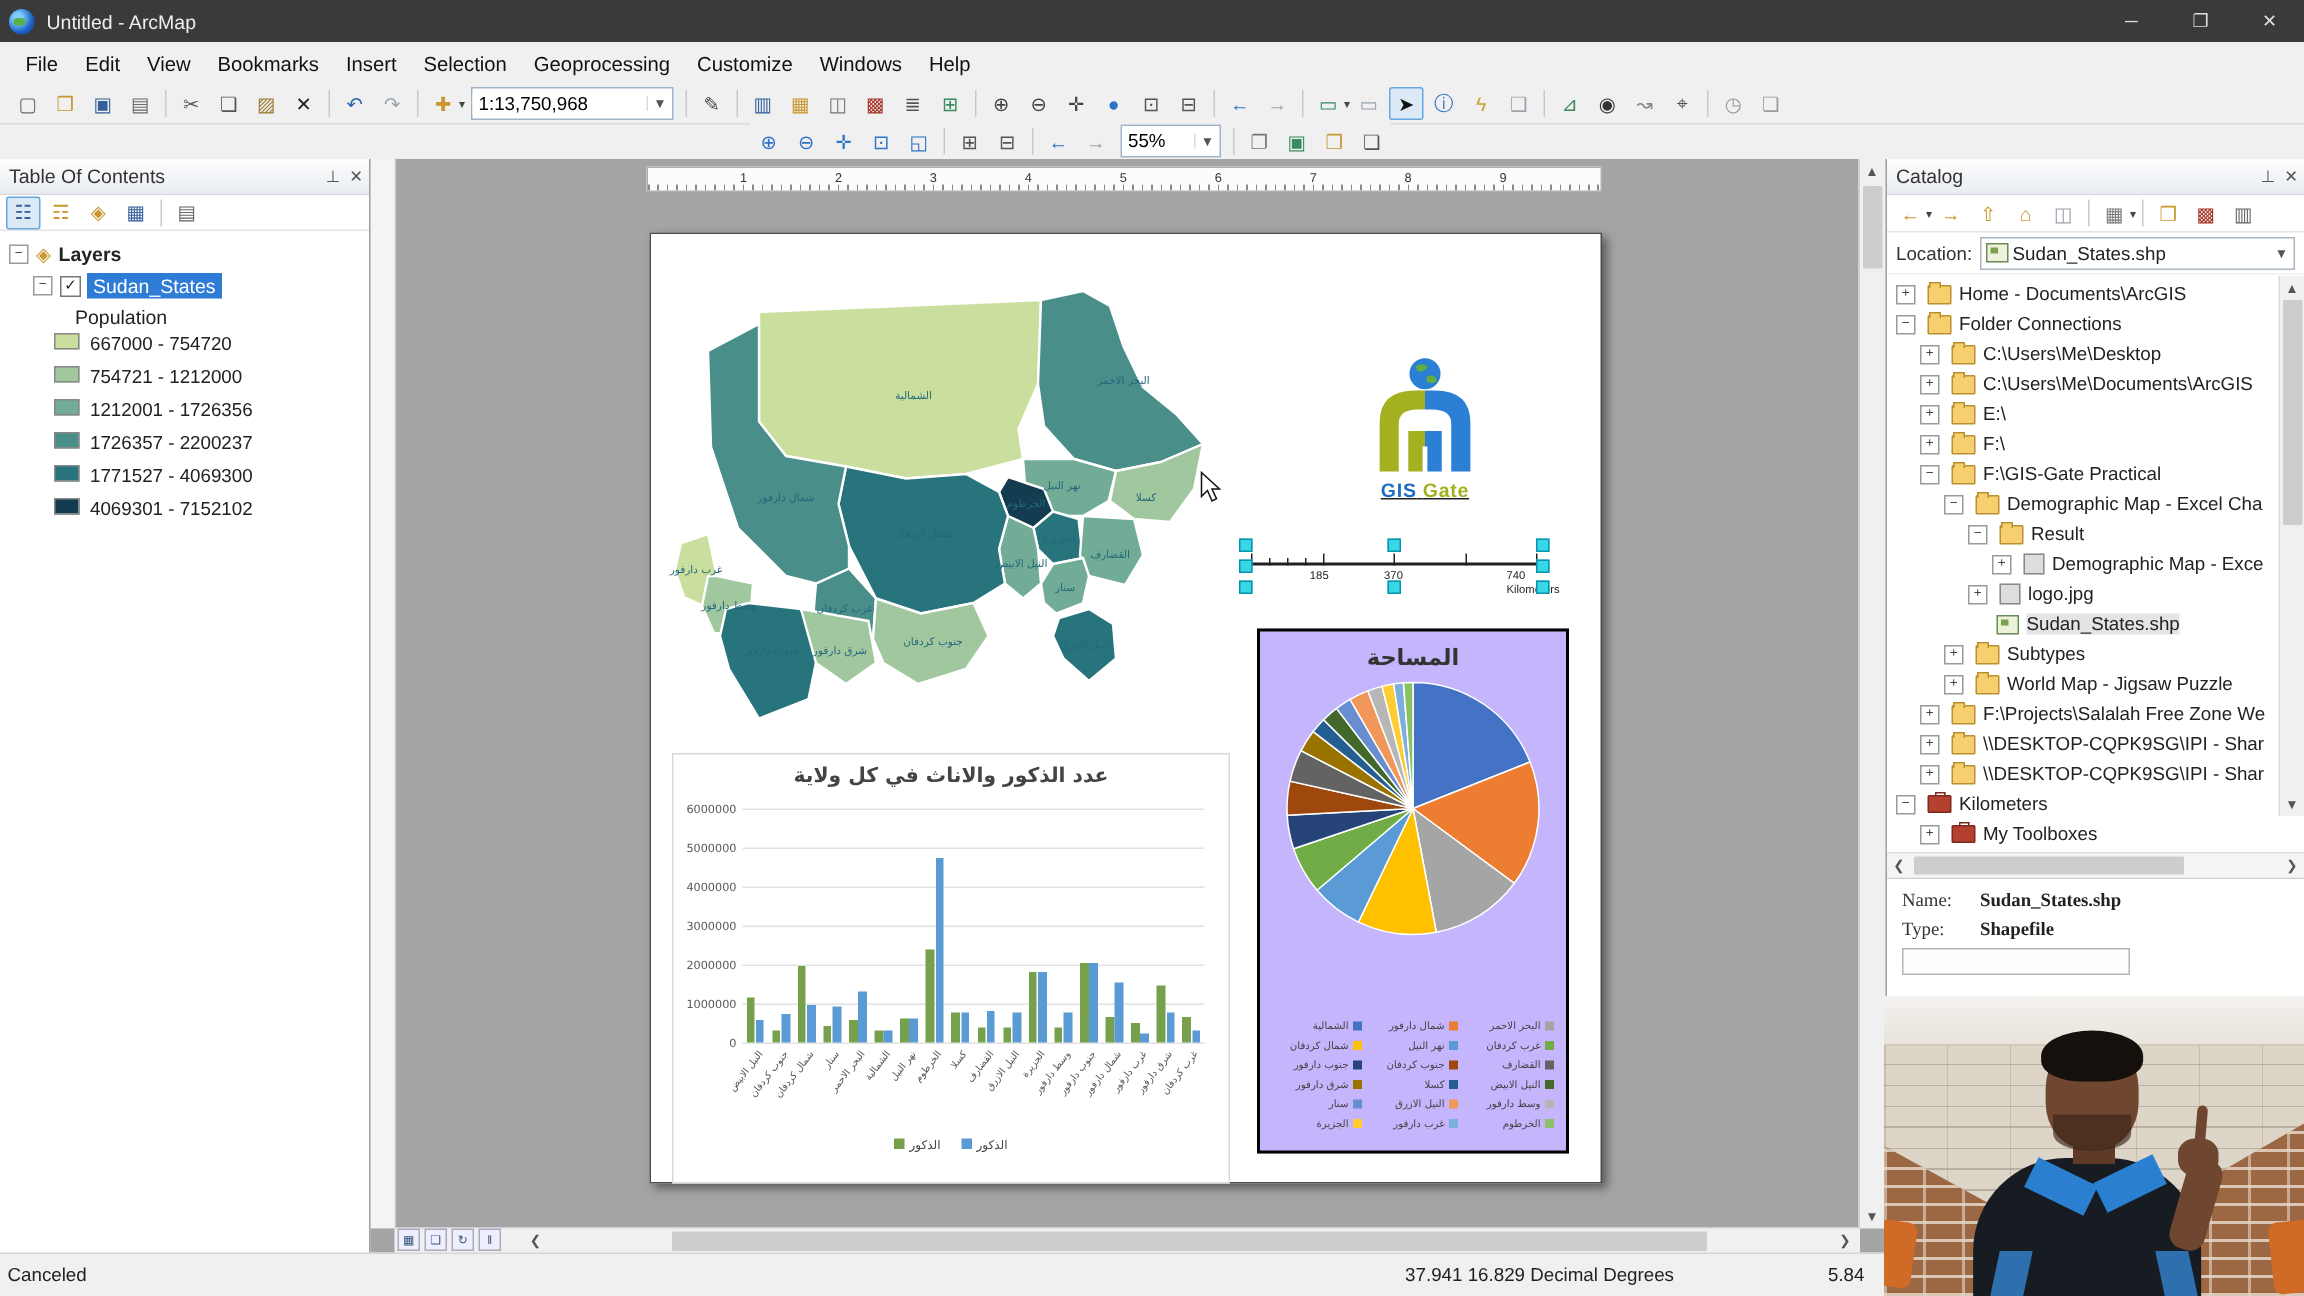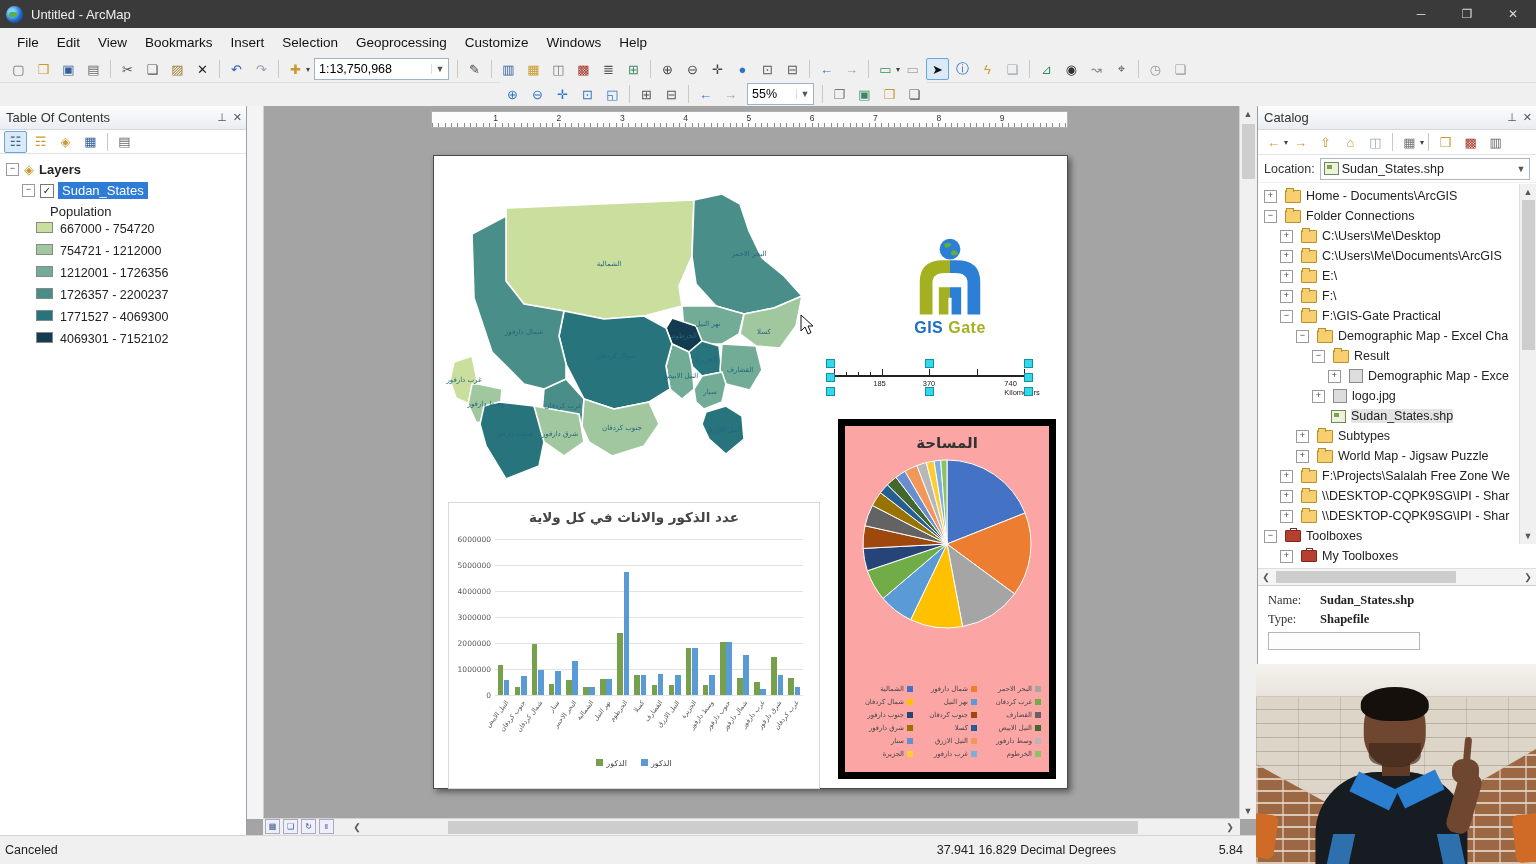--- a/index.html
+++ b/index.html
@@ -85,34 +85,34 @@
 
   
   .page{position:absolute;left:186px;top:49px;width:633px;height:632px;background:#fff;
         border:1px solid #4a4a4a;box-shadow:3px 3px 6px rgba(0,0,0,.45);}
   .map-title{position:absolute;top:36px;right:16px;font-size:20px;font-weight:bold;color:#14837a;}
   .map-area{position:absolute;left:10px;top:30px;}
   .map-label{font-size:7px;fill:#23677d;font-family:"DejaVu Sans",sans-serif;}
 
   
   .logo{position:absolute;left:466px;top:82px;width:100px;text-align:center;}
-  .logo-text{font-size:16px;font-weight:bold;letter-spacing:.5px;}
+  .logo-text{font-size:13px;font-weight:bold;letter-spacing:.5px;text-decoration:underline;}
   .logo-text .gis{color:#1b6ec2;} .logo-text .gate{color:#a3b120;}
 
   
   .scalebar{position:absolute;left:396px;top:206px;width:198px;height:30px;}
   .sb-line{position:absolute;left:4px;right:4px;top:13px;height:2px;background:#222;}
   .sb-tick{position:absolute;top:7px;width:1px;height:8px;background:#222;}
   .sb-tick.small{top:10px;height:5px;}
   .sb-lab{position:absolute;top:17px;font-size:7.5px;color:#222;transform:translateX(-50%);}
   .handle{position:absolute;width:7px;height:7px;background:#37d7e8;border:1px solid #0b93ad;}
 
   
-  .pie-box{position:absolute;left:404px;top:263px;width:204px;height:346px;background:#fca5a5;
-           border:7px solid #000000;}
+  .pie-box{position:absolute;left:404px;top:263px;width:204px;height:346px;background:#c4b5fd;
+           border:2px solid #000000;}
   .pie-title{text-align:center;font-size:15px;font-weight:bold;color:#333;margin-top:8px;}
   .pie-legend{position:absolute;left:8px;right:8px;top:256px;display:grid;
               grid-template-columns:1fr 1fr 1fr;grid-auto-rows:13px;column-gap:4px;}
   .pl-item{display:flex;align-items:center;font-size:6.8px;color:#444;overflow:hidden;}
   .pl-label{flex:1;text-align:right;white-space:nowrap;}
   .pl-sq{width:6px;height:6px;margin-left:3px;flex:0 0 auto;}
 
   .bar-box{position:absolute;left:14px;top:346px;width:370px;height:285px;background:#fff;
            border:1px solid #d9d9d9;}
   .bar-title{text-align:center;font-size:13.5px;font-weight:bold;color:#444;margin-top:6px;}
@@ -784,21 +784,21 @@
             <span class="cat-label">\\DESKTOP-CQPK9SG\IPI - Shar</span>
           </div>
           <div class="cat-row" style="padding-left: 22px;">
             <span class="expander">+</span>
             <span class="icon-folder"></span>
             <span class="cat-label">\\DESKTOP-CQPK9SG\IPI - Shar</span>
           </div>
           <div class="cat-row" style="padding-left: 6px;">
             <span class="expander">−</span>
             <span class="icon-toolbox"></span>
-            <span class="cat-label">Toolboxes</span>
+            <span class="cat-label">Kilometers</span>
           </div>
           <div class="cat-row" style="padding-left: 22px;">
             <span class="expander">+</span>
             <span class="icon-toolbox"></span>
             <span class="cat-label">My Toolboxes</span>
           </div>
         </div>
       <div class="cat-vscroll">
         <span class="scroll-arrow" style="top:0">▲</span>
         <span class="scroll-arrow" style="bottom:0">▼</span>

